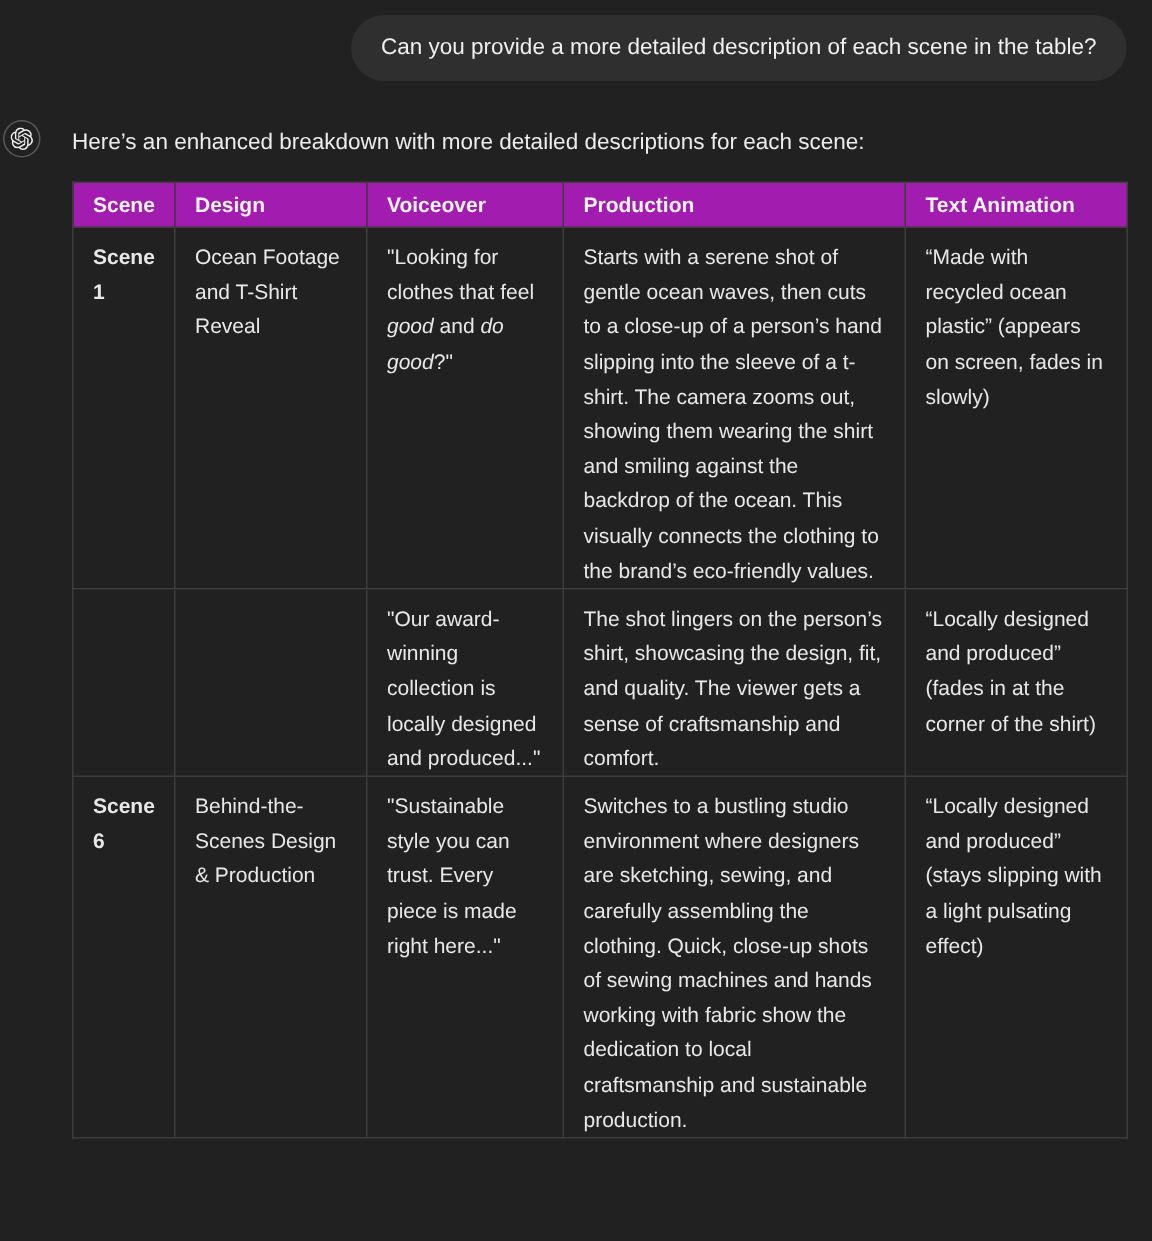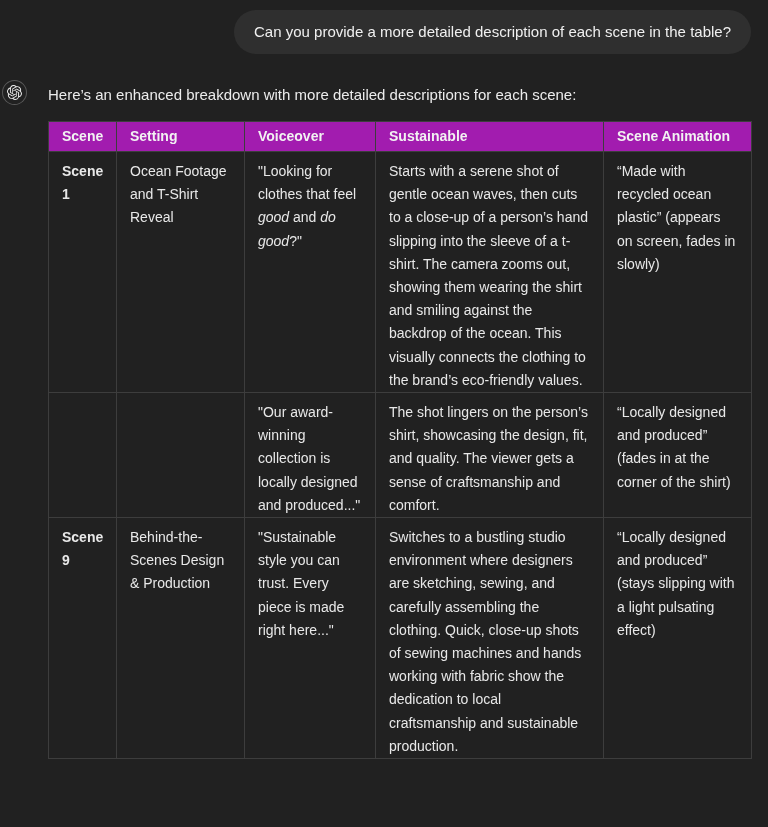--- a/index.html
+++ b/index.html
@@ -102,43 +102,43 @@
       <colgroup>
         <col class="col-scene">
           <col class="col-setting">
           <col class="col-voiceover">
         <col class="col-description">
           <col class="col-anim">
       </colgroup>
       <thead>
         <tr>
             <th>Scene</th>
-            <th>Setting</th>
+            <th>Design</th>
             <th>Voiceover</th>
-            <th>Sustainable</th>
-            <th>Scene Animation</th>
+            <th>Production</th>
+            <th>Text Animation</th>
           </tr>
       </thead>
       <tbody>
           <tr>
             <td class="cell-scene">Scene 1</td>
             <td class="cell-setting">Ocean Footage and T-Shirt Reveal</td>
             <td class="cell-voiceover">"Looking for clothes that feel <em>good</em> and <em>do good</em>?"</td>
             <td class="cell-description">Starts with a serene shot of gentle ocean waves, then cuts to a close-up of a person’s hand slipping into the sleeve of a t-shirt. The camera zooms out, showing them wearing the shirt and smiling against the backdrop of the ocean. This visually connects the clothing to the brand’s eco-friendly values.</td>
             <td class="cell-text-animation">“Made with recycled ocean plastic” (appears on screen, fades in slowly)</td>
           </tr>
           <tr>
             <td class="cell-scene"></td>
             <td class="cell-setting"></td>
             <td class="cell-voiceover">"Our award-winning collection is locally designed and produced..."</td>
             <td class="cell-description">The shot lingers on the person’s shirt, showcasing the design, fit, and quality. The viewer gets a sense of craftsmanship and comfort.</td>
             <td class="cell-text-animation">“Locally designed and produced” (fades in at the corner of the shirt)</td>
           </tr>
           <tr>
-            <td class="cell-scene">Scene 9</td>
+            <td class="cell-scene">Scene 6</td>
             <td class="cell-setting">Behind-the-Scenes Design &amp; Production</td>
             <td class="cell-voiceover">"Sustainable style you can trust. Every piece is made right here..."</td>
             <td class="cell-description">Switches to a bustling studio environment where designers are sketching, sewing, and carefully assembling the clothing. Quick, close-up shots of sewing machines and hands working with fabric show the dedication to local craftsmanship and sustainable production.</td>
             <td class="cell-text-animation">“Locally designed and produced” (stays slipping with a light pulsating effect)</td>
           </tr>
         </tbody>
     </table>
   </div>
 
 </div>

